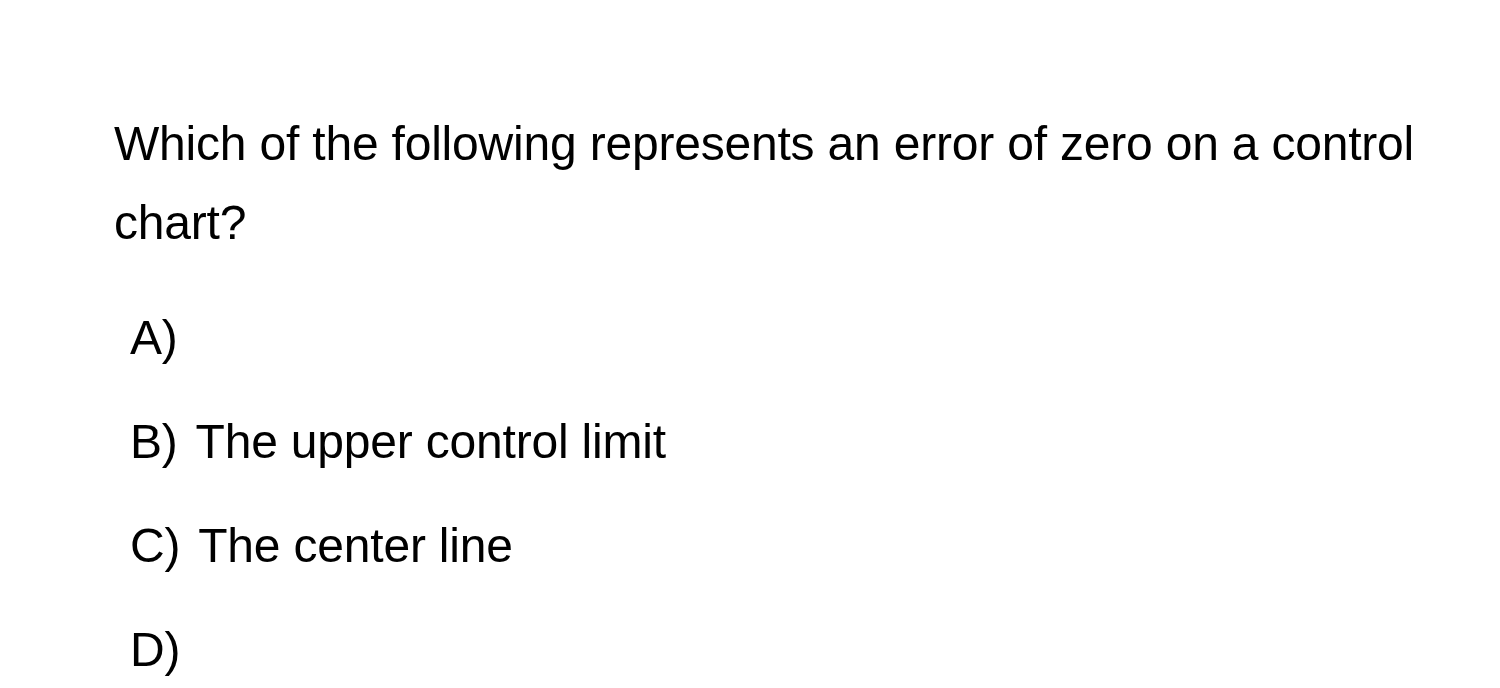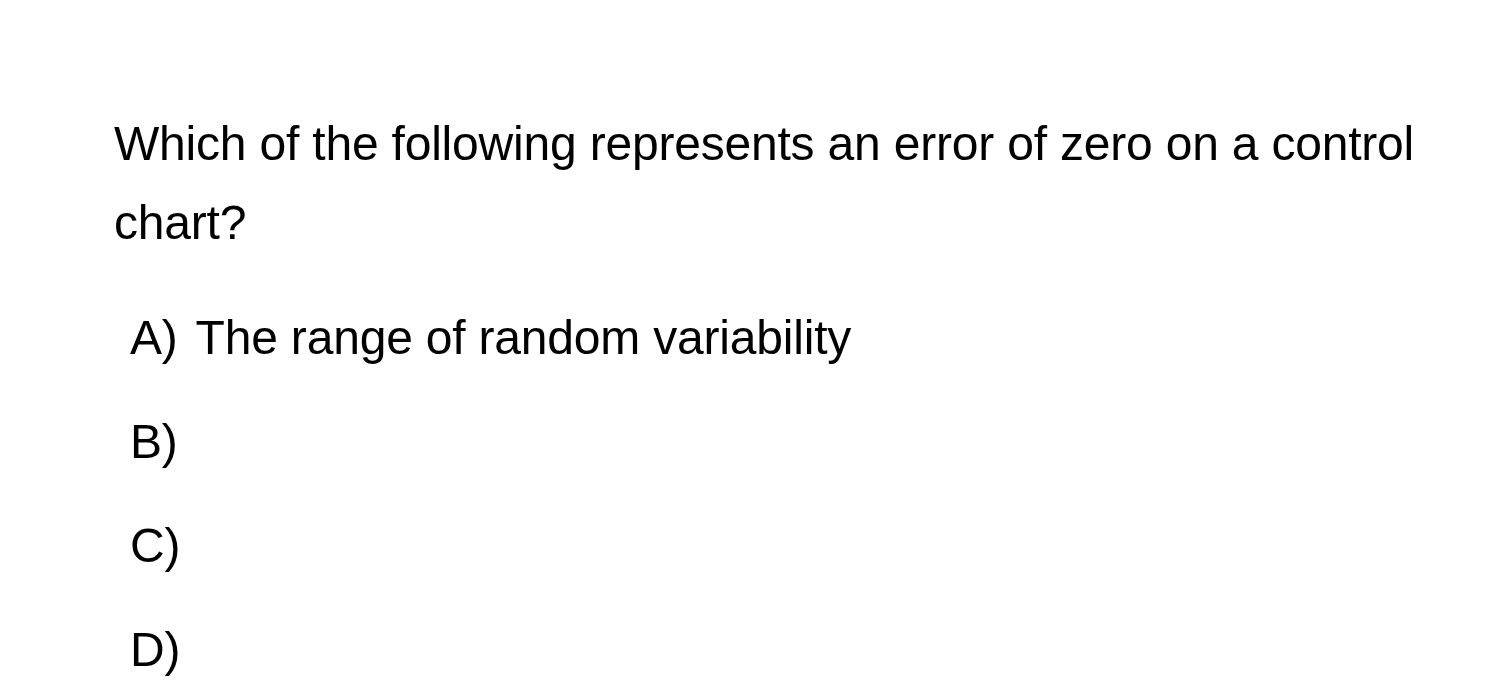--- a/index.html
+++ b/index.html
@@ -38,24 +38,25 @@
     }
   </style>
 </head>
 <body>
 
 <div class="question-text">Which of the following represents an error of zero on a control chart?</div>
 
 <div class="options">
   <div class="option">
     <span class="option-label">A)</span>
-    <span>The range of random variability</span>
   </div>
   <div class="option">
     <span class="option-label">B)</span>
+    <span>The upper control limit</span>
   </div>
   <div class="option">
     <span class="option-label">C)</span>
+    <span>The center line</span>
   </div>
   <div class="option">
     <span class="option-label">D)</span>
   </div>
 </div>
 
 </body></html>

